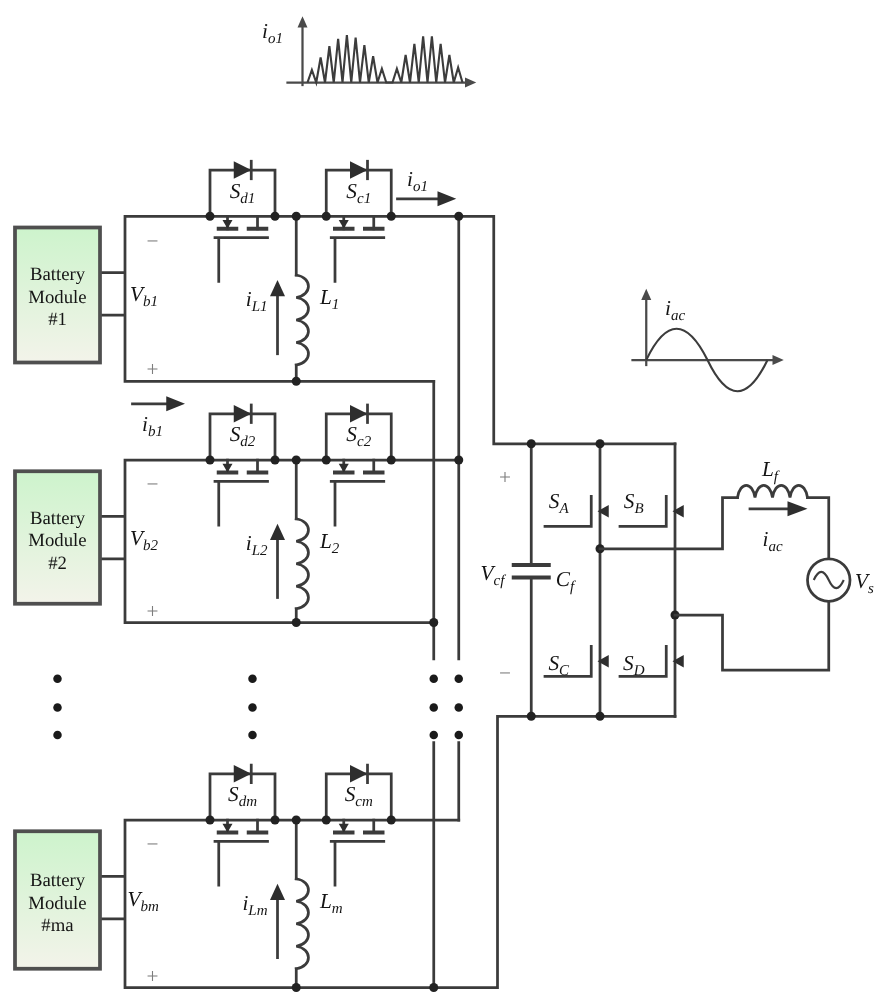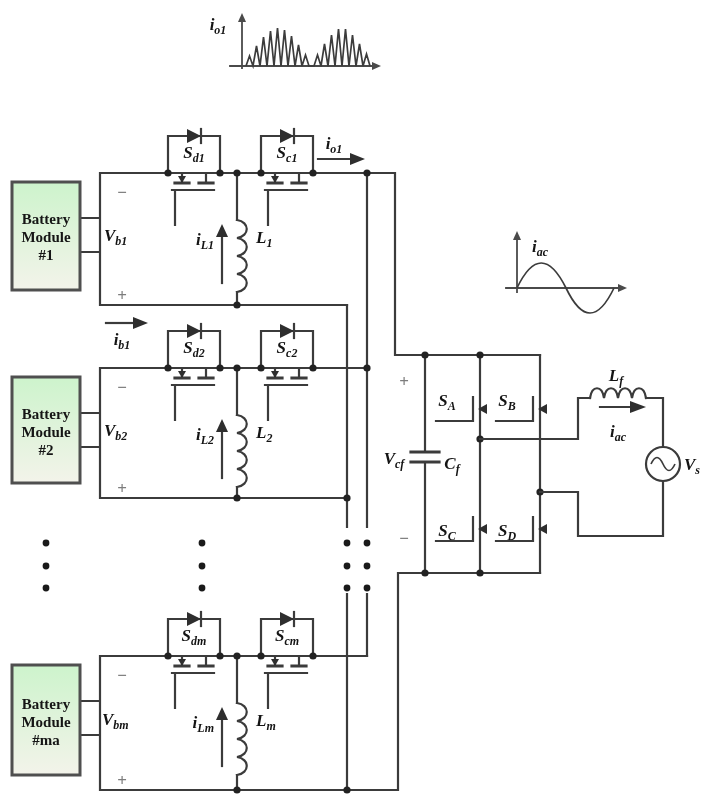--- a/index.html
+++ b/index.html
@@ -1,17 +1,17 @@
 <!DOCTYPE html>
 <html><head>
 <meta charset="utf-8">
 <style>
   html,body{margin:0;padding:0;background:#ffffff;}
   .stage{position:relative;width:704px;height:806px;background:#ffffff;overflow:hidden;
-         font-family:"Liberation Serif",serif;font-weight:bold;}
+         font-family:"Liberation Serif",serif;}
   svg{display:block;}
   .w{fill:none;stroke:#3b3b3b;stroke-width:2.2;stroke-linejoin:miter;stroke-linecap:square;}
   .thk{stroke-width:3.2;}
   .dot{fill:#222222;stroke:none;}
   .edot{fill:#1a1a1a;stroke:none;}
   .filled{fill:#2e2e2e;stroke:none;}
   .axis{fill:none;stroke:#4a4a4a;stroke-width:1.8;stroke-linecap:square;}
   .ahead{fill:#4a4a4a;stroke:none;}
   .wave{fill:none;stroke:#3c3c3c;stroke-width:1.7;}
   .sym{font-family:"Liberation Serif",serif;font-style:italic;font-size:17px;fill:#141414;}

